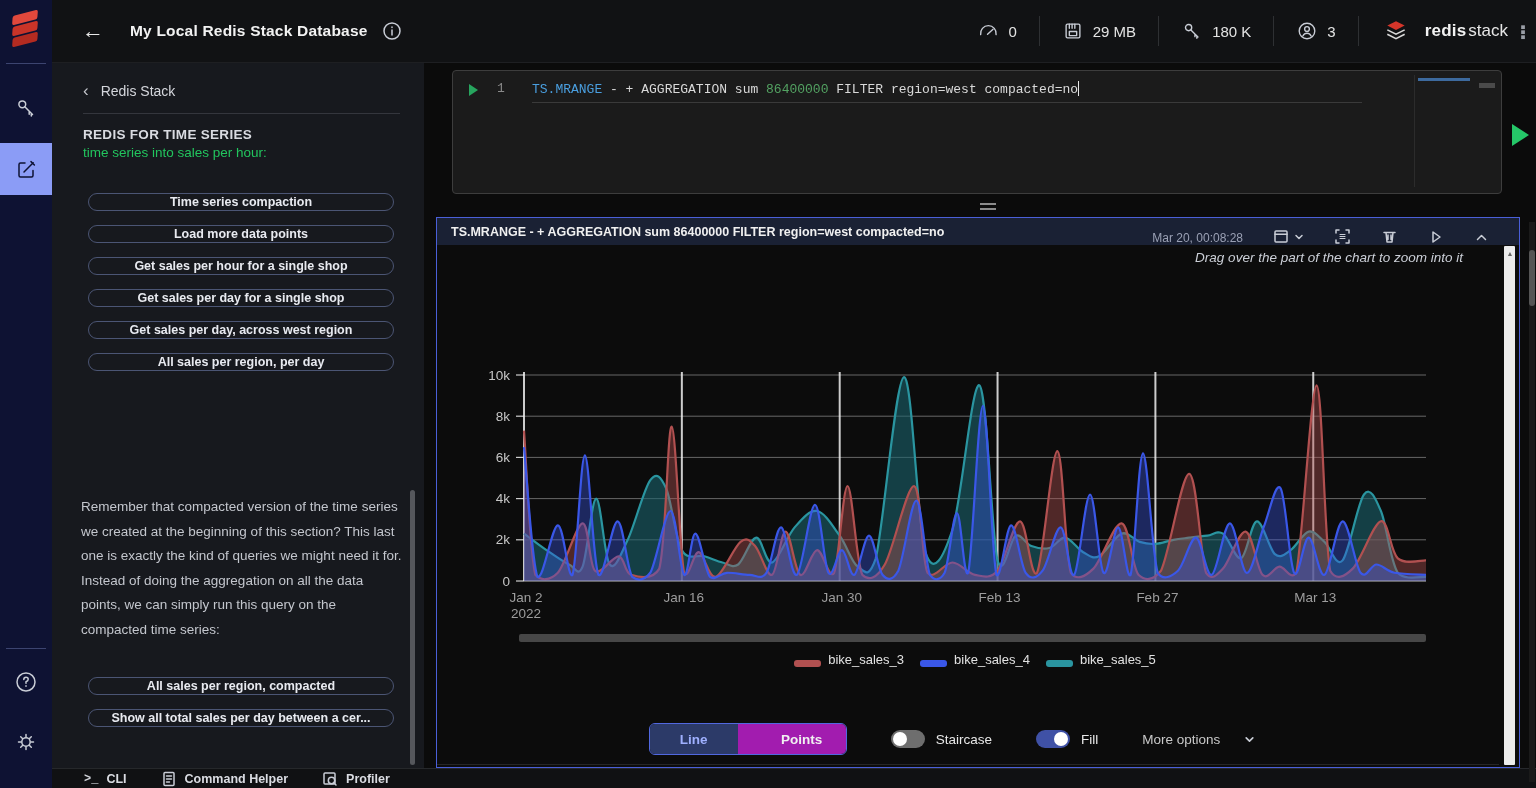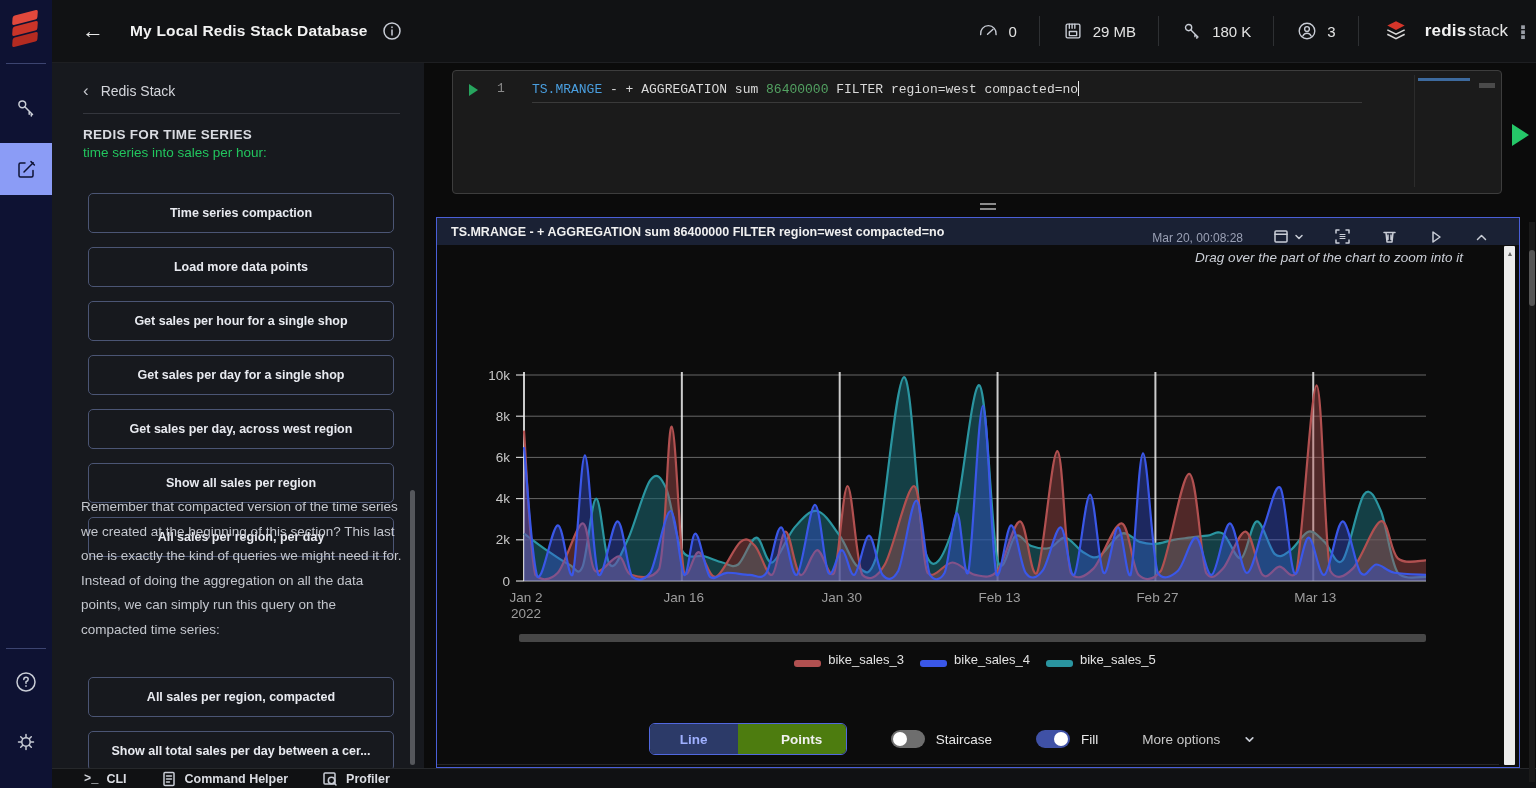--- a/index.html
+++ b/index.html
@@ -36,21 +36,21 @@
   .side-item.active .icon{stroke:#0e1233;}
 
   
   .panel{position:absolute;left:52px;top:63px;width:372px;height:705px;background:#17191e;}
   .crumb{position:absolute;left:31px;top:18px;display:flex;align-items:center;gap:12px;font-size:14px;color:#d4d6dc;cursor:pointer;}
   .crumb .chev{font-size:17px;color:#c4c6cc;}
   .panel-div{position:absolute;left:31px;top:50px;width:317px;height:1px;background:#34363d;}
   .panel-h{position:absolute;left:31px;top:64px;font-size:13.5px;font-weight:600;color:#d9dbe1;letter-spacing:.3px;}
   .panel-intro{position:absolute;left:31px;top:82px;font-size:13.5px;color:#22c55e;}
   .pbtns{position:absolute;left:36px;top:130px;width:306px;display:flex;flex-direction:column;gap:14px;}
-  .pbtn{height:40px;border:1px solid #4b5574;border-radius:5px;background:transparent;color:#e8eaf0;font-size:12.5px;font-weight:700;display:flex;align-items:center;justify-content:center;cursor:pointer;font-family:inherit;}
+  .pbtn{height:18px;border:1px solid #4b5574;border-radius:11px;background:transparent;color:#e8eaf0;font-size:12.5px;font-weight:700;display:flex;align-items:center;justify-content:center;cursor:pointer;font-family:inherit;}
   .panel-p{position:absolute;left:29px;top:432px;width:322px;font-size:13.5px;line-height:24.6px;color:#c3c6cd;}
   .pbtns2{position:absolute;left:36px;top:614px;width:306px;display:flex;flex-direction:column;gap:14px;}
   .panel-scroll{position:absolute;left:358px;top:427px;width:5px;height:275px;background:#55575c;border-radius:3px;}
 
   
   .bottombar{position:absolute;left:52px;right:0;top:768px;height:20px;background:#101113;border-top:1px solid #26282b;display:flex;align-items:center;gap:34px;padding-left:32px;}
   .bbar-item{display:flex;align-items:center;gap:8px;font-size:12.5px;font-weight:700;color:#dadce2;cursor:pointer;}
   .bbar-item .cli-g{font-family:"Liberation Mono","DejaVu Sans Mono",monospace;font-size:12px;color:#cfd2d8;}
 
   
@@ -81,21 +81,21 @@
   .hint{position:absolute;right:56px;top:32px;font-size:13.5px;font-style:italic;color:#ccd0d8;}
   .res-scroll{position:absolute;right:4px;top:28px;width:11px;bottom:2px;background:#ececec;border-radius:1px;}
   .res-scroll .up{position:absolute;left:2.5px;top:4px;font-size:7px;color:#666;}
   .legend{position:absolute;left:87px;top:434px;width:902px;display:flex;justify-content:center;gap:16px;}
   .leg-item{display:flex;align-items:flex-end;gap:7px;font-size:13px;color:#e2e2e2;cursor:pointer;}
   .leg-swatch{width:27px;height:7px;border-radius:3px;}
   .controls{position:absolute;left:0;top:505px;width:1030px;display:flex;justify-content:center;align-items:center;gap:44px;}
   .seg{display:flex;border:1px solid #5168e0;border-radius:6px;overflow:hidden;}
   .seg-btn{height:30px;min-width:64px;display:flex;align-items:center;justify-content:center;font-size:13.5px;font-weight:700;padding:0 12px;cursor:pointer;}
   .seg-on{background:#2c3a68;color:#9fb0ff;}
-  .seg-off{background:#4d7c0f;color:#f0f0f0;padding-left:32px;}
+  .seg-off{background:#a21caf;color:#f0f0f0;padding-left:32px;}
   .toggle-row{display:flex;align-items:center;gap:11px;font-size:13.5px;color:#e8e8e8;cursor:pointer;}
   .tgl{width:34px;height:18px;border-radius:9px;position:relative;}
   .tgl .knob{position:absolute;top:2px;width:14px;height:14px;border-radius:50%;background:#fff;}
   .tgl.off{background:#6e6e6e;}
   .tgl.off .knob{left:2px;}
   .tgl.on{background:#3f51a6;}
   .tgl.on .knob{right:2px;}
   .more-opt{display:flex;align-items:center;gap:24px;font-size:13.5px;color:#c9c9c9;cursor:pointer;}
   .res-divider{position:absolute;left:0;top:546px;width:1062px;height:1px;background:#262626;}
   .page-scroll{position:absolute;right:1px;top:222px;width:6px;height:560px;background:#1a1a1a;}
@@ -204,21 +204,20 @@
       </div>
     <div class="panel-div"></div>
     <div class="panel-h">REDIS FOR TIME SERIES</div>
     <div class="panel-intro">time series into sales per hour:</div>
     <div class="pbtns" id="pbtns">
         <button class="pbtn">Time series compaction</button>
         <button class="pbtn">Load more data points</button>
         <button class="pbtn">Get sales per hour for a single shop</button>
         <button class="pbtn">Get sales per day for a single shop</button>
         <button class="pbtn">Get sales per day, across west region</button>
-        <button class="pbtn">Show all sales per region</button>
         <button class="pbtn">All sales per region, per day</button>
       </div>
     <div class="panel-p">Remember that compacted version of the time series we created at the beginning of this section? This last one is exactly the kind of queries we might need it for. Instead of doing the aggregation on all the data points, we can simply run this query on the compacted time series:</div>
     <div class="pbtns2" id="pbtns2">
         <button class="pbtn">All sales per region, compacted</button>
         <button class="pbtn">Show all total sales per day between a cer...</button>
       </div>
     <div class="panel-scroll"></div>
   </section>
 

